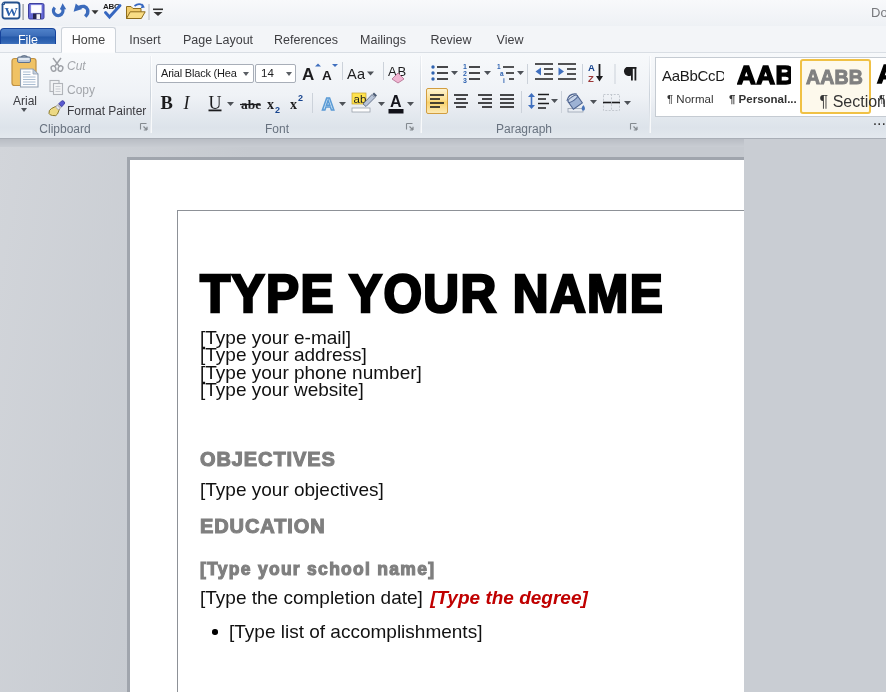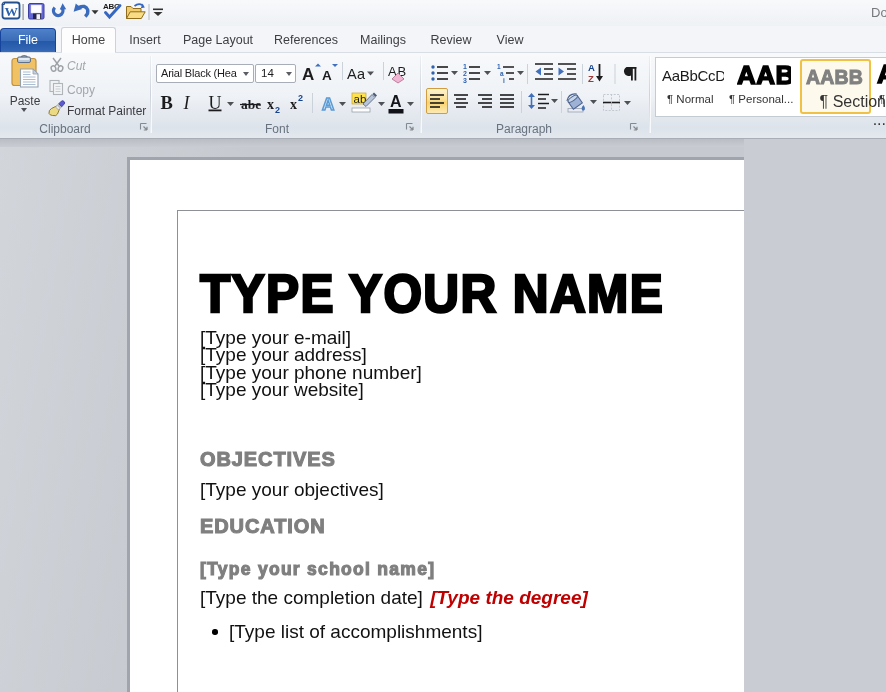--- a/index.html
+++ b/index.html
@@ -9,21 +9,21 @@
 
 
 #titlebar { left:0; top:0; width:886px; height:26px;
   background:linear-gradient(#f8f9fb,#eef1f5); }
 #titletext { left:871px; top:5px; font-size:13px; color:#77787c; white-space:nowrap; }
 
 
 #tabrow { left:0; top:26px; width:886px; height:27px; background:#f3f5f8; }
 #tabrow .tab { position:absolute; top:1px; height:26px; line-height:26px;
   font-size:12.5px; color:#3e3e42; text-align:center; }
-#filetab { position:absolute; left:0px; top:2px; width:56px; height:25px;
+#filetab { position:absolute; left:0px; top:2px; width:56px; height:16px;
   background:linear-gradient(#4f81c9 0%,#3b6cb8 48%,#2458a8 52%,#3266b4 88%,#4272bc 100%);
   border-radius:4px 4px 0 0; border:1px solid #16439b; border-bottom:none;
   color:#fff; font-size:12.5px; text-align:center; line-height:23px; }
 #hometab { position:absolute; left:61px; top:1px; width:55px; height:27px;
   background:#fdfdfe; border:1px solid #ccd2d9; border-bottom:none;
   border-radius:3px 3px 0 0; color:#444; font-size:12.5px; text-align:center; line-height:25px; }
 
 
 #ribbon { left:0; top:53px; width:886px; height:86px;
   background:linear-gradient(#f7f9fb 0%, #eff2f6 50%, #e4e9ef 72%, #dde3ea 88%, #e3e8ee 100%);
@@ -150,21 +150,21 @@
         <path d="M 7.5 6 L 10.5 3 L 13.5 6 L 10.5 9 Z" fill="#e8e8ec" stroke="#9a9aa2" stroke-width=".8"></path>
         <path d="M 9 4.5 L 10.5 3 L 13.5 6 L 12 7.5 Z" fill="#b8b8c2"></path>
         <path d="M 10.8 2.7 L 13.3 0.2 Q 14.8 -1 16 0.5 L 16.3 0.8 Q 17.3 2 16 3.2 L 13.8 5.7 Z" fill="#5a5ad0" stroke="#3c3c9e" stroke-width=".9"></path>
       </g>
 
       <g transform="translate(140,70)" stroke="#83898f" fill="none" stroke-width="1.1">
         <path d="M 0.5 0.5 L 0.5 6.5 M 0.5 0.5 L 6.5 0.5"></path>
         <path d="M 3.5 3.5 L 7 7 M 7 7 L 7 3.8 M 7 7 L 3.8 7" stroke-width="1.2"></path>
       </g>
     </svg>
-    <div class="abs btxt" style="left:9px;top:41px;width:32px;text-align:center;">Paste</div>
+    <div class="abs btxt" style="left:9px;top:41px;width:32px;text-align:center;">Arial</div>
     <div class="darr" style="left:21px;top:55px;"></div>
     <div class="abs dis" style="left:67px;top:6px;font-size:12px;font-style:italic;">Cut</div>
     <div class="abs dis" style="left:67px;top:30px;font-size:12px;">Copy</div>
     <div class="abs btxt" style="left:67px;top:51px;">Format Painter</div>
 
     <div class="combo" style="left:156px;top:11px;width:98px;height:19px;font-size:11px;line-height:17px;padding-left:4px;letter-spacing:-0.2px;">Arial Black (Hea</div>
     <div class="darr" style="left:243px;top:19px;border-top-color:#5a5e64;"></div>
     <div class="combo" style="left:255px;top:11px;width:41px;height:19px;font-size:11.5px;line-height:17px;padding-left:5px;">14</div>
     <div class="darr" style="left:286px;top:19px;border-top-color:#5a5e64;"></div>
     <svg class="abs" style="left:150px;top:0;" width="270" height="85" viewBox="0 0 270 85">
@@ -376,21 +376,21 @@
         <path d="M 0.5 0.5 L 0.5 6.5 M 0.5 0.5 L 6.5 0.5"></path>
         <path d="M 3.5 3.5 L 7 7 M 7 7 L 7 3.8 M 7 7 L 3.8 7" stroke-width="1.2"></path>
       </g>
     </svg>
 
     <div class="abs" style="left:655px;top:4px;width:235px;height:60px;background:#fff;border:1px solid #c5cbd2;"></div>
     <div class="abs" style="left:800px;top:6px;width:71px;height:55px;background:#fdf9ec;border:2px solid #f0c145;border-radius:3px;"></div>
     <div class="abs" style="left:662px;top:14px;font-size:15px;color:#1a1a1a;width:62px;overflow:hidden;white-space:nowrap;letter-spacing:-0.3px;">AaBbCcD[</div>
     <div class="abs" style="left:667px;top:40px;font-size:11.5px;color:#333;">¶ Normal</div>
     <div class="abs" style="left:737px;top:7px;width:54px;overflow:hidden;font-size:26px;color:#000;font-weight:bold;-webkit-text-stroke:1.5px #000;letter-spacing:0.5px;white-space:nowrap;">AAB</div>
-    <div class="abs" style="left:729px;top:40px;font-size:11.5px;color:#333;">¶ Personal...</div>
+    <div class="abs" style="left:729px;top:40px;font-size:11.5px;color:#333;font-weight:bold;">¶ Personal...</div>
     <div class="abs" style="left:806px;top:13px;font-size:19.5px;color:#808080;font-weight:bold;-webkit-text-stroke:1px #808080;letter-spacing:0.2px;">AABB</div>
     <div class="abs" style="left:808px;top:40px;font-size:16px;color:#333;text-align:right;">¶ Section ...</div>
     <div class="abs" style="left:877px;top:6px;font-size:26px;color:#000;font-weight:bold;-webkit-text-stroke:1.4px #000;">A</div>
     <div class="abs" style="left:879px;top:40px;font-size:11.5px;color:#333;">¶</div>
   </div>
 
   <div id="docarea" class="abs">
     <div id="docshadow"></div>
     <div id="pgshadow"></div>
     <div id="page">

